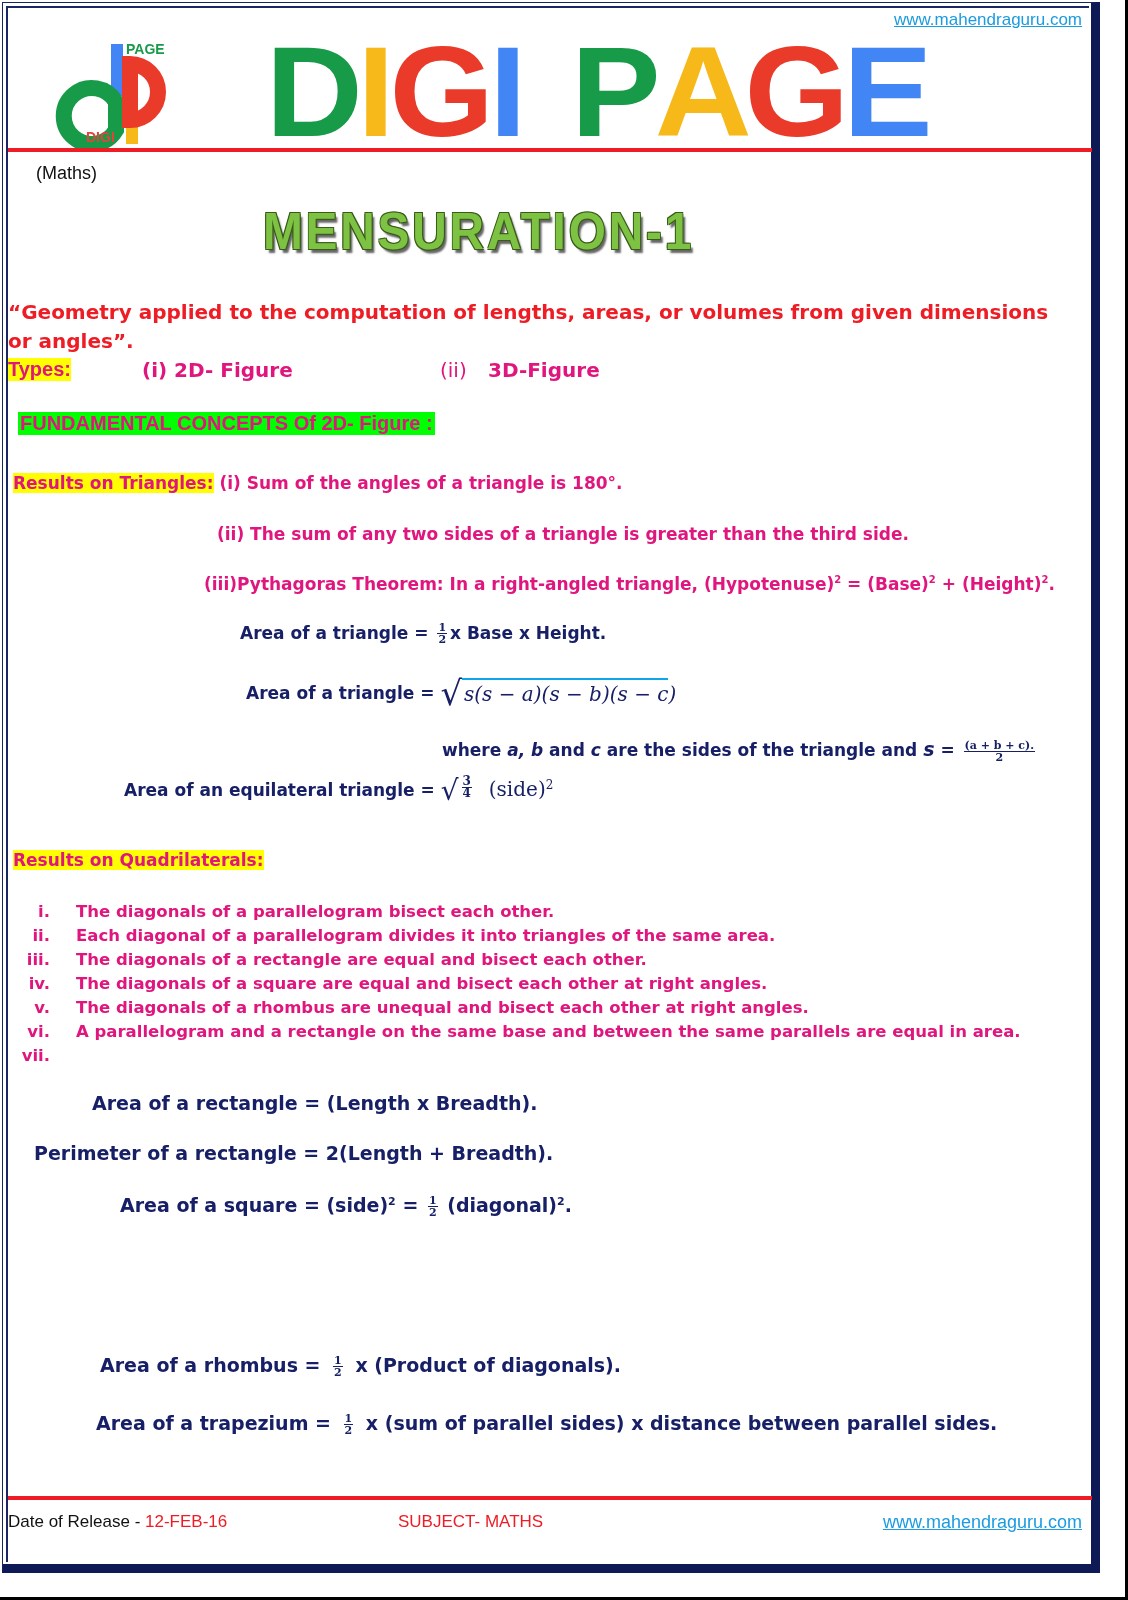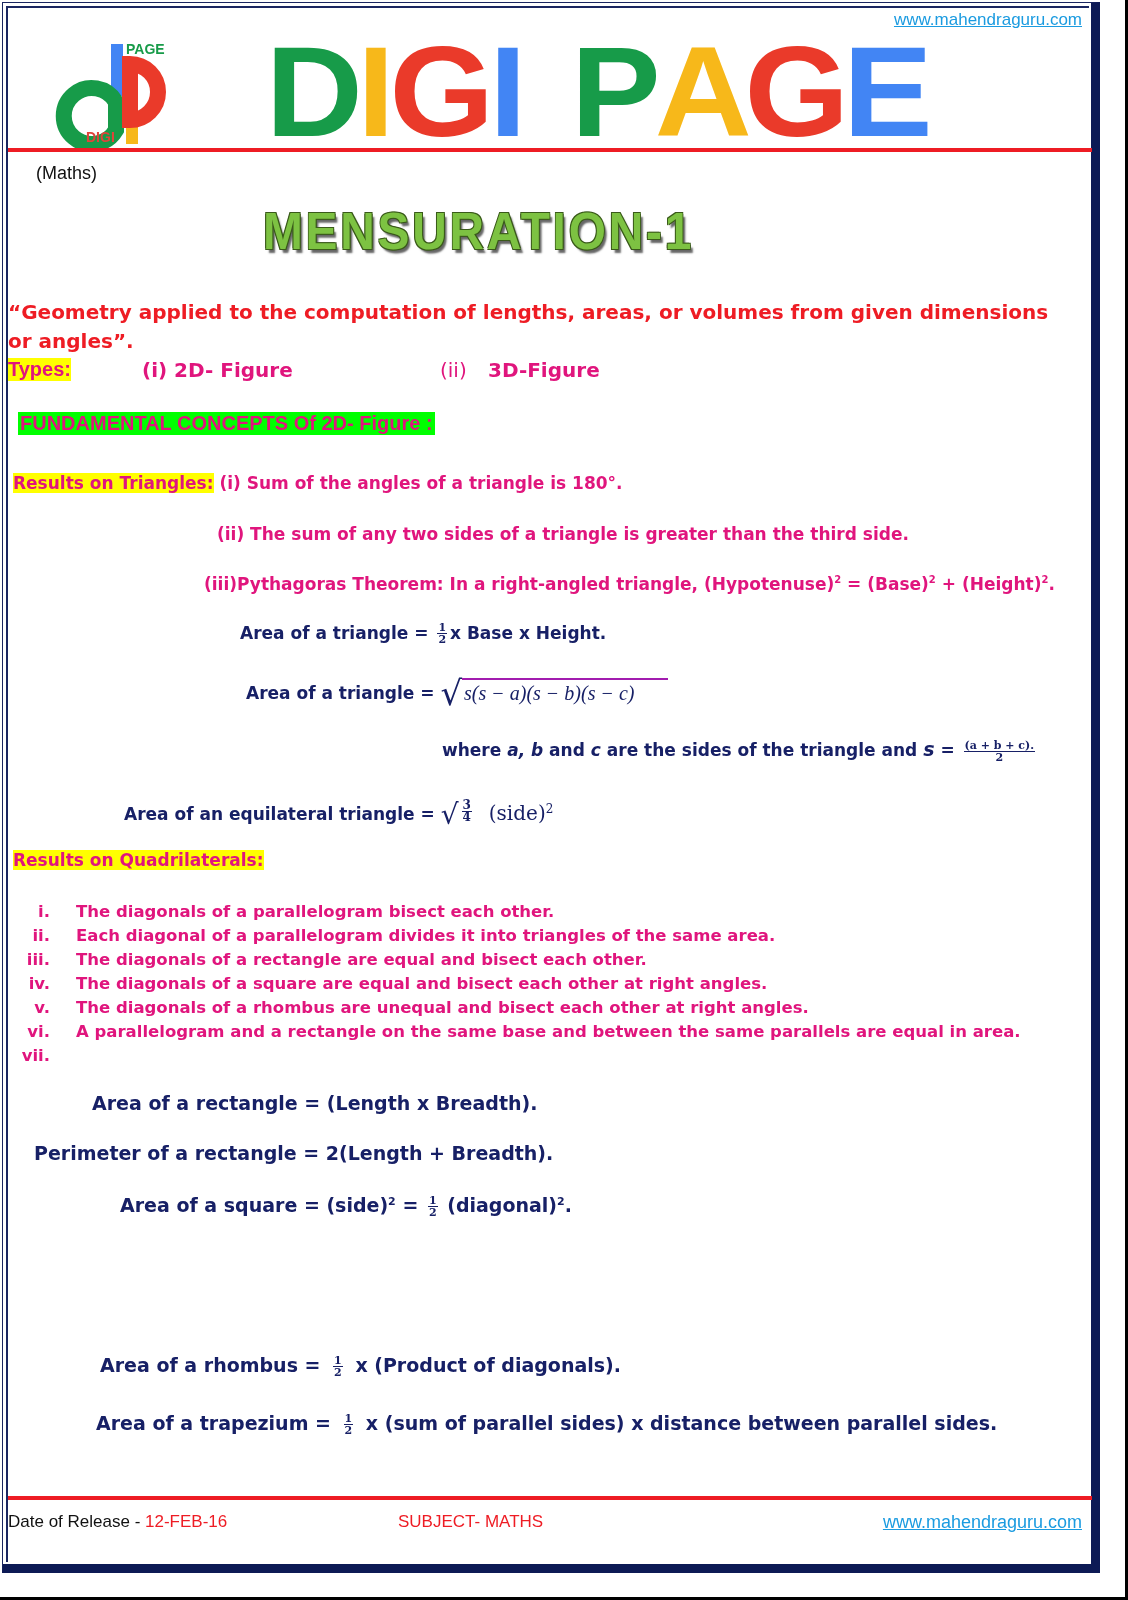--- a/index.html
+++ b/index.html
@@ -37,21 +37,21 @@
   .abs { position:absolute; white-space:nowrap; }
   .b { font-weight:bold; }
   .f17 { font-size:17px; }
   .f19 { font-size:19px; }
   .frac { display:inline-flex; flex-direction:column; align-items:center; vertical-align:middle;
           font-size:11px; line-height:11px; margin:0 3px; font-family:"DejaVu Serif", serif; }
   .frac .num { border-bottom:1px solid currentColor; padding:0 1px; }
   .serif-it { font-family:"DejaVu Serif", "Liberation Serif", serif; font-style:italic; font-weight:normal; font-size:20px; }
   .sqrt-wrap { display:inline-flex; align-items:stretch; vertical-align:middle; }
   .sqrt-sign { font-size:34px; line-height:30px; font-family:"DejaVu Serif", serif; font-weight:normal; }
-  .sqrt-body { border-top:2px solid #a21caf; padding:2px 4px 0 2px;font-family:Liberation Serif, serif; }
+  .sqrt-body { border-top:2px solid #0ea5e9; padding:2px 4px 0 2px; }
   .list { position:absolute; left:0; top:892px; width:1080px; }
   .list .row { display:flex; height:24px; line-height:24px; font-size:16.5px; font-weight:bold; color:#e0157d; }
   .list .num { width:42px; text-align:right; padding-right:26px; }
   .footer-left { position:absolute; left:0; top:1504px; font-size:17px; color:#111; font-family:"Liberation Sans", sans-serif; }
   .footer-mid { position:absolute; left:390px; top:1504px; font-size:17px; color:#ee1c24; font-family:"Liberation Sans", sans-serif; }
   .footer-right { position:absolute; right:10px; top:1504px; font-size:18px; color:#1b9be0; text-decoration:underline; font-family:"Liberation Sans", sans-serif; }
 </style>
 </head>
 <body>
 
@@ -127,21 +127,21 @@
       </span>
   </div>
 
   <div class="abs b f17 navy" style="left:434px;top:730px;">
     <span>where </span><i>a, b</i><span>  and  </span><i>c</i><span> are the sides of the triangle and </span><i style="font-size:19px;">s</i><span> = </span><span class="frac" style="font-size:11px;">
         <span class="num">(a + b + c).</span>
         <span>2</span>
       </span>
   </div>
 
-  <div class="abs b f17 navy" style="left:116px;top:792px;">
+  <div class="abs b f17 navy" style="left:116px;top:768px;">
     <span>Area of an equilateral triangle  = </span><span class="sqrt-wrap">
         <span class="sqrt-sign" style="font-size:28px;">√</span>
         <span class="frac" style="font-size:12px;font-weight:bold;">
           <span class="num">3</span>
           <span>4</span>
         </span>
       </span>
     <span class="serif-it" style="font-style:normal;margin-left:8px;">(side)</span><sup style="font-size:12px;font-family:'DejaVu Serif',serif;font-weight:normal;">2</sup>
   </div>
 

